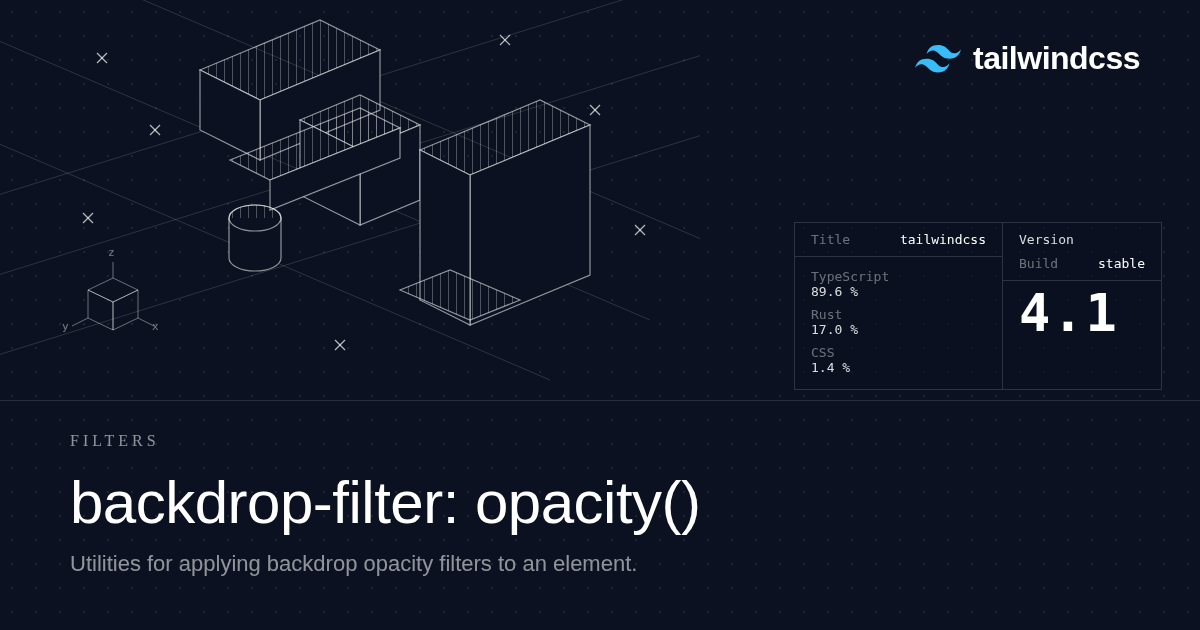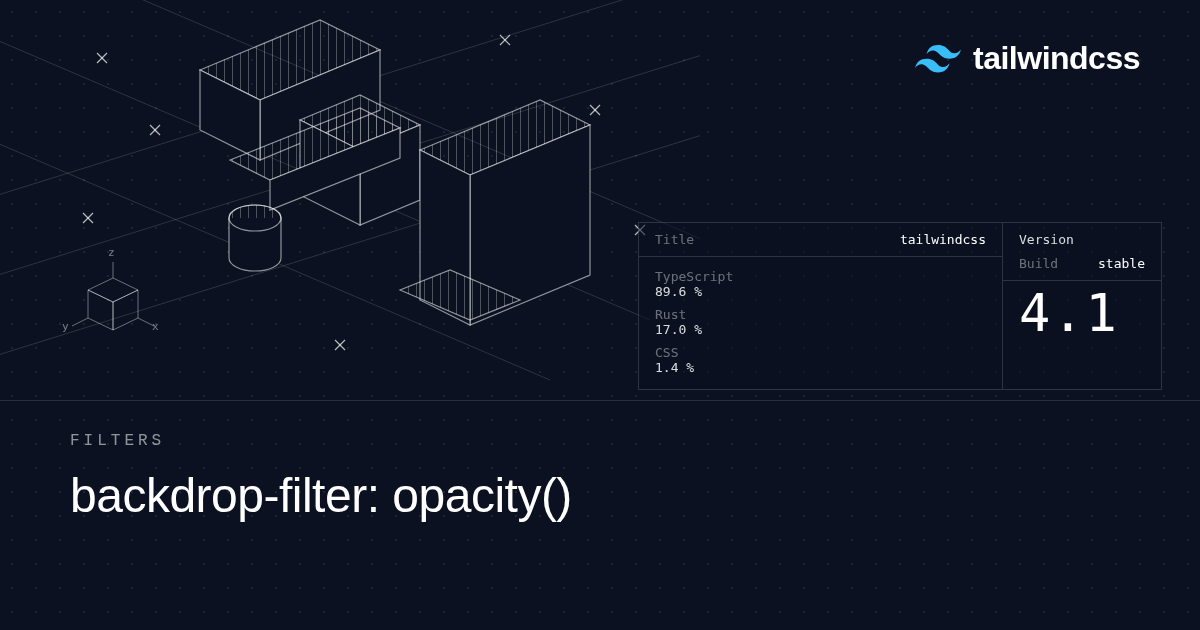--- a/index.html
+++ b/index.html
@@ -66,21 +66,21 @@
     font-size: 11px;
   }
   .gizmo svg { display: block; }
   .gizmo .lbl { position: absolute; }
 
   
   .panel {
     position: absolute;
     right: 38px;
     top: 222px;
-    width: 524px;
+    width: 368px;
     border: 1px solid rgba(255,255,255,0.15);
     background: rgba(11,17,32,0.55);
     display: flex;
     font-size: 13px;
     color: rgba(255,255,255,0.85);
   }
   .panel-left {
     flex: 1;
     border-right: 1px solid rgba(255,255,255,0.15);
   }
@@ -96,44 +96,44 @@
     border-bottom: 1px solid rgba(255,255,255,0.15);
   }
   .panel-head .key { color: rgba(255,255,255,0.4); }
   .panel-head .val { color: #fff; font-weight: 500; }
   .panel-body { padding: 8px 0 10px 0; }
   .panel-body .panel-row { padding: 4px 16px; flex-direction: column; }
   .panel-body .key { color: rgba(255,255,255,0.4); }
   .panel-body .val { color: rgba(255,255,255,0.85); }
   .panel-right .version-big {
     font-size: 52px;
-    font-weight: 400;
+    font-weight: 700;
     color: #fff;
     padding: 6px 16px 14px 16px;
     letter-spacing: 2px;
     line-height: 1;
   }
 
   
   .footer {
     position: absolute;
     left: 70px;
     right: 70px;
     top: 432px;
   }
   .kicker {
-    font-family: Liberation Mono, monospace;
+    font-family: Liberation Serif, serif;
     font-size: 16px;
     letter-spacing: 4px;
     color: rgba(255,255,255,0.55);
     margin-bottom: 18px;
   }
   .title {
     font-family: -apple-system, BlinkMacSystemFont, 'Segoe UI', sans-serif;
-    font-size: 48px;
+    font-size: 60px;
     font-weight: 500;
     color: #fff;
     letter-spacing: -0.5px;
     margin-bottom: 14px;
   }
   .subtitle {
     font-family: -apple-system, BlinkMacSystemFont, 'Segoe UI', sans-serif;
     font-size: 22px;
     color: rgba(255,255,255,0.55);
   }
@@ -283,13 +283,14 @@
     </div>
     <div class="version-big">4.1</div>
   </div>
 </div>
 
 <div class="hline" style="top:400px;"></div>
 
 <div class="footer">
   <div class="kicker">FILTERS</div>
   <div class="title">backdrop-filter: opacity()</div>
+  <div class="subtitle">Utilities for applying backdrop opacity filters to an element.</div>
 </div>
 
 </body></html>

